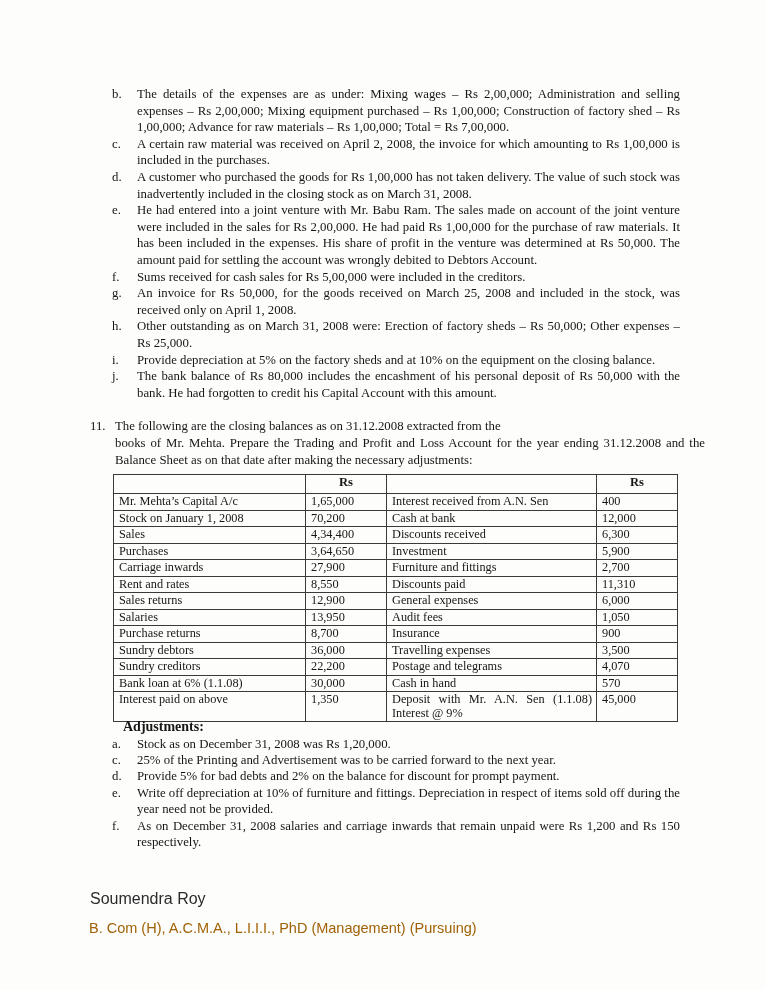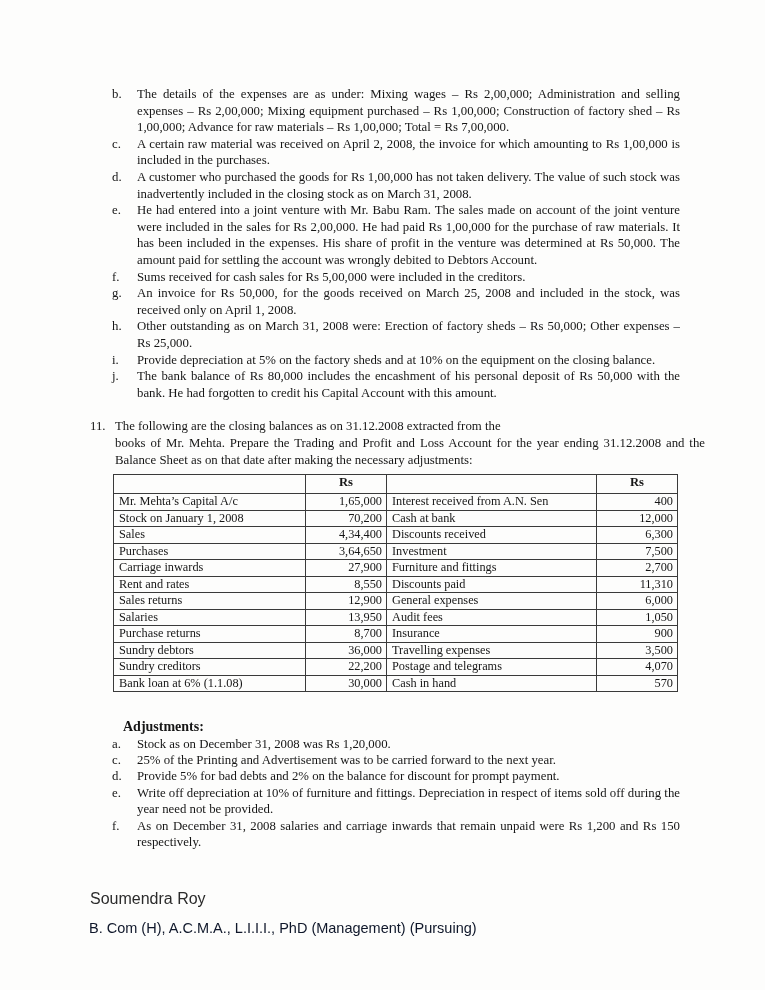--- a/index.html
+++ b/index.html
@@ -33,35 +33,35 @@
     position:absolute; top:474px; left:113px;
     border-collapse:collapse;
     font-size:12.3px; line-height:13.5px;
     table-layout:fixed;
     width:564px;
   }
   table.bal th, table.bal td { border:1px solid #3a3a3a; vertical-align:top;margin-top:27px; }
   table.bal th.rs { font-weight:bold; text-align:center; height:16px; padding:1px 0; font-size:12.6px; }
   table.bal td { height:13px; padding:1px 4px 1px 5px; }
   table.bal td.lbl { text-align:justify; }
-  table.bal td.amt { text-align:right; }
+  table.bal td.amt { text-align:left; }
 
   .adj { position:absolute; top:719px; left:112px; width:568px; }
   .adj-label { font-size:14px; line-height:16.6px; margin-left:11px;font-weight:bold; }
   .adj .hang { line-height:16.4px; }
 
   .footer-name {
     position:absolute; top:890px; left:90px;
     font-family:"Liberation Sans", sans-serif;
     font-size:16px; color:#2b2b2b;
   }
   .footer-creds {
     position:absolute; top:920px; left:89px;
     font-family:"Liberation Sans", sans-serif;
-    font-size:14.5px; color:#0f172a;
+    font-size:14.5px; color:#a16207;
   }
 </style>
 </head>
 <body>
 
 <div class="page">
 
   <div class="toplist">
     <p class="hang"><span class="marker">b.</span><span>The details of the expenses are as under: Mixing wages – Rs 2,00,000; Administration and selling expenses – Rs 2,00,000; Mixing equipment purchased – Rs 1,00,000; Construction of factory shed – Rs 1,00,000; Advance for raw materials – Rs 1,00,000; Total = Rs 7,00,000.</span></p>
     <p class="hang"><span class="marker">c.</span><span>A certain raw material was received on April 2, 2008, the invoice for which amounting to Rs 1,00,000 is included in the purchases.</span></p>
@@ -109,21 +109,21 @@
     <tr>
           <td class="lbl">Sales</td>
           <td class="amt">4,34,400</td>
           <td class="lbl">Discounts received</td>
           <td class="amt">6,300</td>
         </tr>
     <tr>
           <td class="lbl">Purchases</td>
           <td class="amt">3,64,650</td>
           <td class="lbl">Investment</td>
-          <td class="amt">7,500</td>
+          <td class="amt">5,900</td>
         </tr>
     <tr>
           <td class="lbl">Carriage inwards</td>
           <td class="amt">27,900</td>
           <td class="lbl">Furniture and fittings</td>
           <td class="amt">2,700</td>
         </tr>
     <tr>
           <td class="lbl">Rent and rates</td>
           <td class="amt">8,550</td>
@@ -159,20 +159,26 @@
           <td class="amt">22,200</td>
           <td class="lbl">Postage and telegrams</td>
           <td class="amt">4,070</td>
         </tr>
     <tr>
           <td class="lbl">Bank loan at 6% (1.1.08)</td>
           <td class="amt">30,000</td>
           <td class="lbl">Cash in hand</td>
           <td class="amt">570</td>
         </tr>
+    <tr>
+          <td class="lbl">Interest paid on above</td>
+          <td class="amt">1,350</td>
+          <td class="lbl">Deposit with Mr. A.N. Sen (1.1.08) Interest @ 9%</td>
+          <td class="amt">45,000</td>
+        </tr>
   </tbody>
     </table>
 
   <div class="adj">
     <div class="adj-label">Adjustments:</div>
     <p class="hang"><span class="marker">a.</span><span>Stock as on December 31, 2008 was Rs 1,20,000.</span></p>
     <p class="hang"><span class="marker">c.</span><span>25% of the Printing and Advertisement was to be carried forward to the next year.</span></p>
     <p class="hang"><span class="marker">d.</span><span>Provide 5% for bad debts and 2% on the balance for discount for prompt payment.</span></p>
     <p class="hang"><span class="marker">e.</span><span>Write off depreciation at 10% of furniture and fittings. Depreciation in respect of items sold off during the year need not be provided.</span></p>
     <p class="hang"><span class="marker">f.</span><span>As on December 31, 2008 salaries and carriage inwards that remain unpaid were Rs 1,200 and Rs 150 respectively.</span></p>

